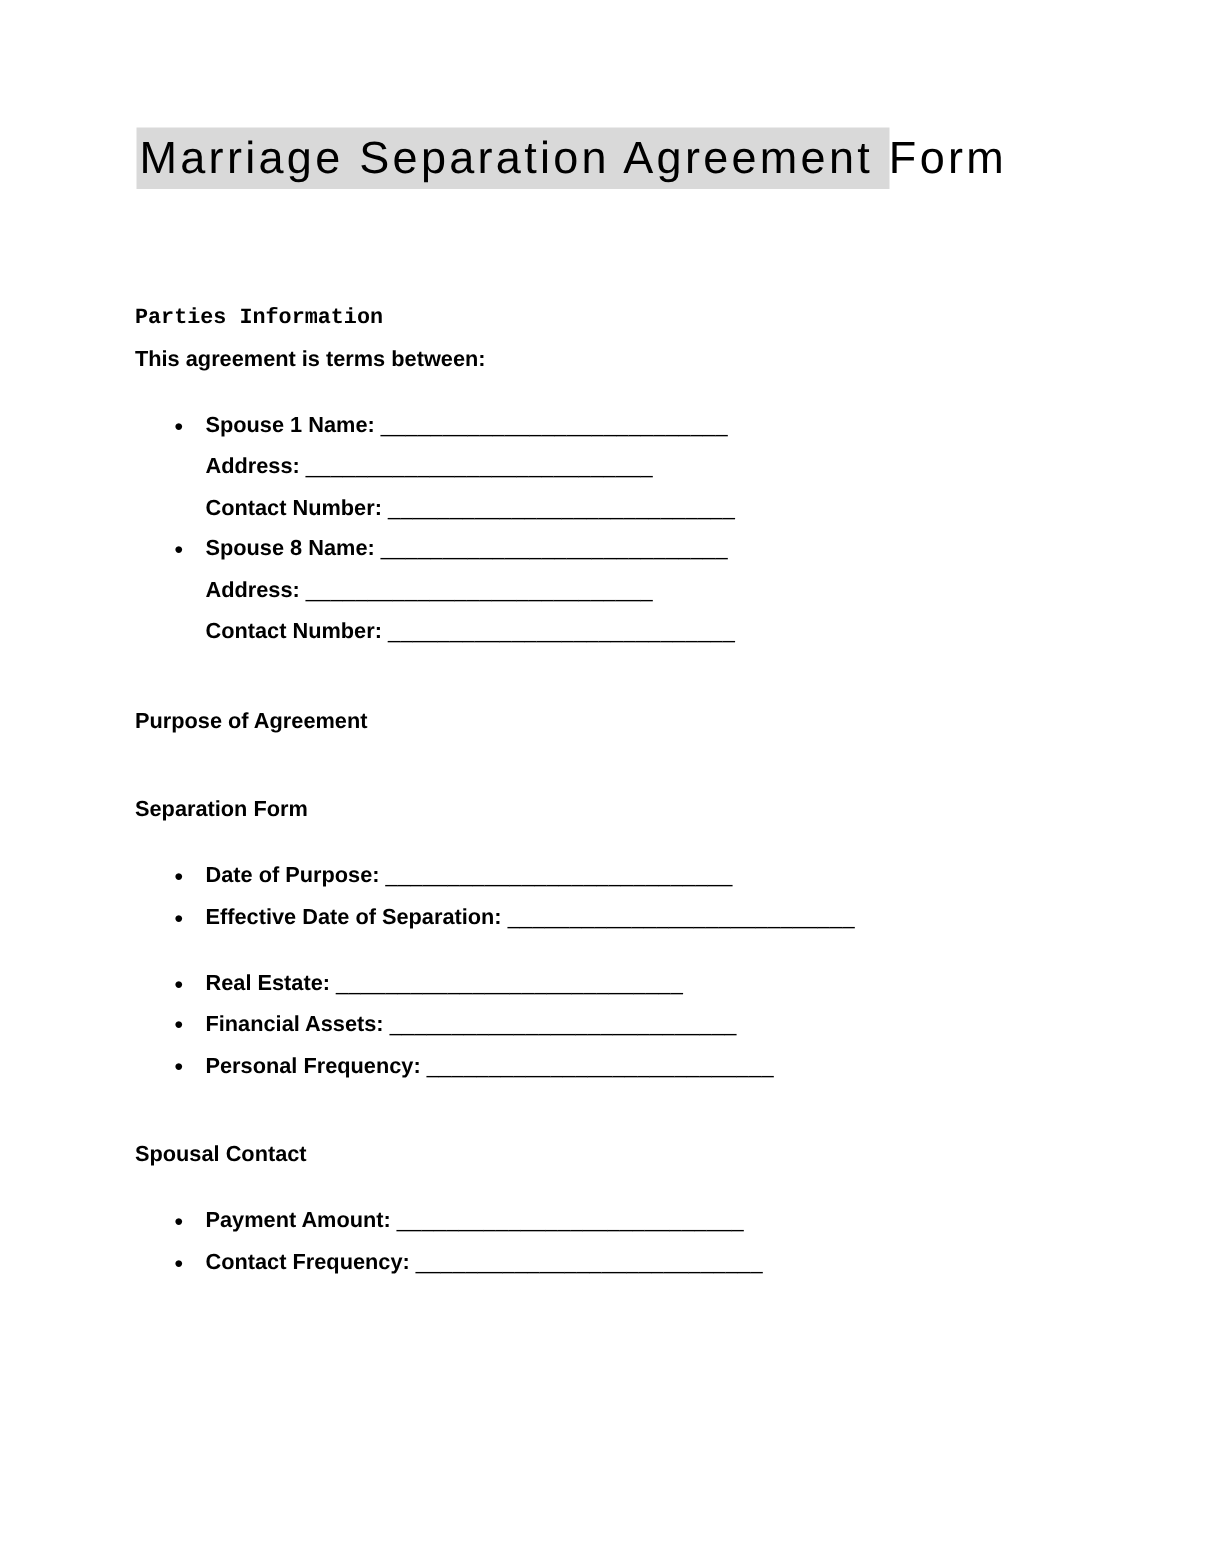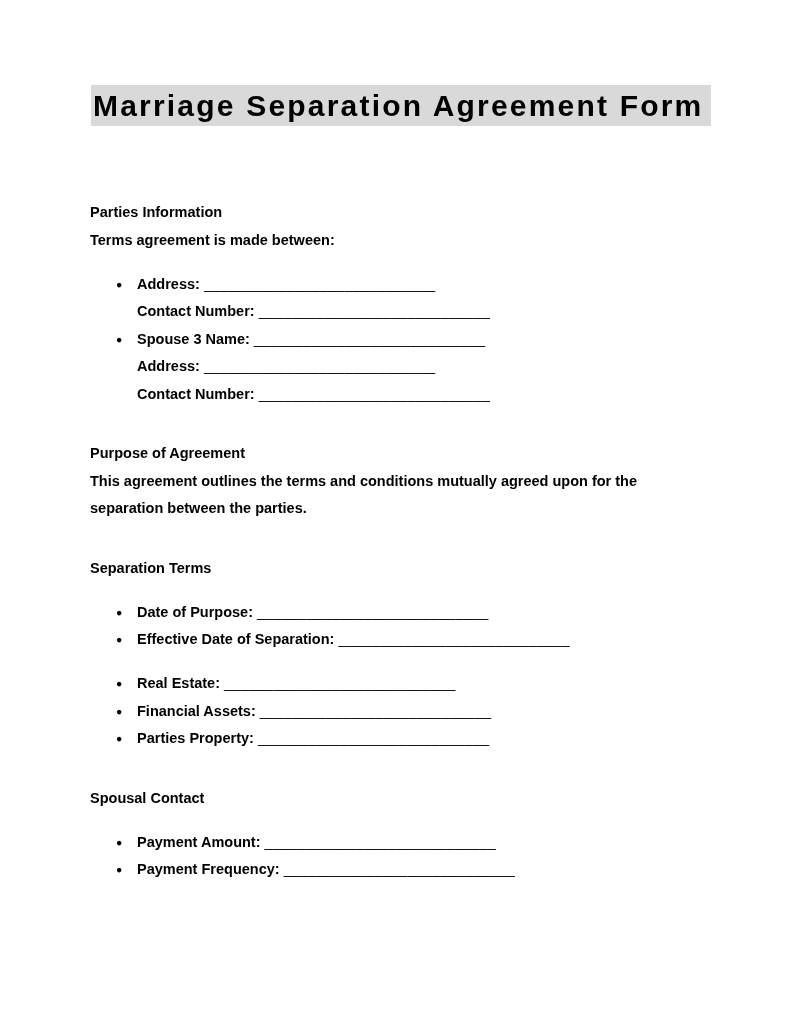--- a/index.html
+++ b/index.html
@@ -14,37 +14,37 @@
   }
   .page {
     width: 806px;
     height: 1029px;
     padding: 0 93px 0 90px;
     position: relative;
   }
   .doc-title {
     margin-top: 85px;
     margin-left: 1px;
-    width: 620px;
+    width: 502px;
     height: 41px;
     line-height: 41px;
     background: #d9d9d9;
     font-size: 30px;
-    font-weight: 700;
+    font-weight: 400;
     letter-spacing: 2.2px;
     padding-left: 2px;
     white-space: nowrap;
   }
   .body-text {
     font-size: 14.5px;
     font-weight: 700;
     line-height: 27.5px;
   }
   .section-heading { margin-top: 32px; }
-  .section-heading.first { margin-top: 73px; }
+  .section-heading.first { margin-top: 73px; font-family: Liberation Mono, monospace; }
   .paragraph { max-width: 623px; }
   ul.list {
     margin: 16.5px 0;
     list-style: none;
   }
   ul.list li {
     position: relative;
     padding-left: 47px;
   }
   .bullet {
@@ -62,43 +62,43 @@
 </style>
 </head>
 <body>
 
 <div class="page">
 
   <h1 class="doc-title">Marriage Separation Agreement Form</h1>
 
   <div>
     <div class="body-text section-heading first">Parties Information</div>
-    <div class="body-text paragraph">Terms agreement is made between:</div>
+    <div class="body-text paragraph">This agreement is terms between:</div>
     <ul class="list body-text">
       <li>
         <span class="bullet">●</span>
+        <div><span>Spouse 1 Name:</span> <span class="blank">____________________________</span></div>
         <div><span>Address:</span> <span class="blank">____________________________</span></div>
         <div><span>Contact Number:</span> <span class="blank">____________________________</span></div>
       </li>
       <li>
         <span class="bullet">●</span>
-        <div><span>Spouse 3 Name:</span> <span class="blank">____________________________</span></div>
+        <div><span>Spouse 8 Name:</span> <span class="blank">____________________________</span></div>
         <div><span>Address:</span> <span class="blank">____________________________</span></div>
         <div><span>Contact Number:</span> <span class="blank">____________________________</span></div>
       </li>
     </ul>
   </div>
 
   <div>
     <div class="body-text section-heading">Purpose of Agreement</div>
-    <div class="body-text paragraph">This agreement outlines the terms and conditions mutually agreed upon for the separation between the parties.</div>
   </div>
 
   <div>
-    <div class="body-text section-heading">Separation Terms</div>
+    <div class="body-text section-heading">Separation Form</div>
     <ul class="list body-text">
       <li>
         <span class="bullet">●</span>
         <div><span>Date of Purpose:</span> <span class="blank">____________________________</span></div>
       </li>
       <li>
         <span class="bullet">●</span>
         <div><span>Effective Date of Separation:</span> <span class="blank">____________________________</span></div>
       </li>
     </ul>
@@ -109,32 +109,32 @@
       <li>
         <span class="bullet">●</span>
         <div><span>Real Estate:</span> <span class="blank">____________________________</span></div>
       </li>
       <li>
         <span class="bullet">●</span>
         <div><span>Financial Assets:</span> <span class="blank">____________________________</span></div>
       </li>
       <li>
         <span class="bullet">●</span>
-        <div><span>Parties Property:</span> <span class="blank">____________________________</span></div>
+        <div><span>Personal Frequency:</span> <span class="blank">____________________________</span></div>
       </li>
     </ul>
   </div>
 
   <div>
     <div class="body-text section-heading">Spousal Contact</div>
     <ul class="list body-text">
       <li>
         <span class="bullet">●</span>
         <div><span>Payment Amount:</span> <span class="blank">____________________________</span></div>
       </li>
       <li>
         <span class="bullet">●</span>
-        <div><span>Payment Frequency:</span> <span class="blank">____________________________</span></div>
+        <div><span>Contact Frequency:</span> <span class="blank">____________________________</span></div>
       </li>
     </ul>
   </div>
 
 </div>
 
 </body></html>

